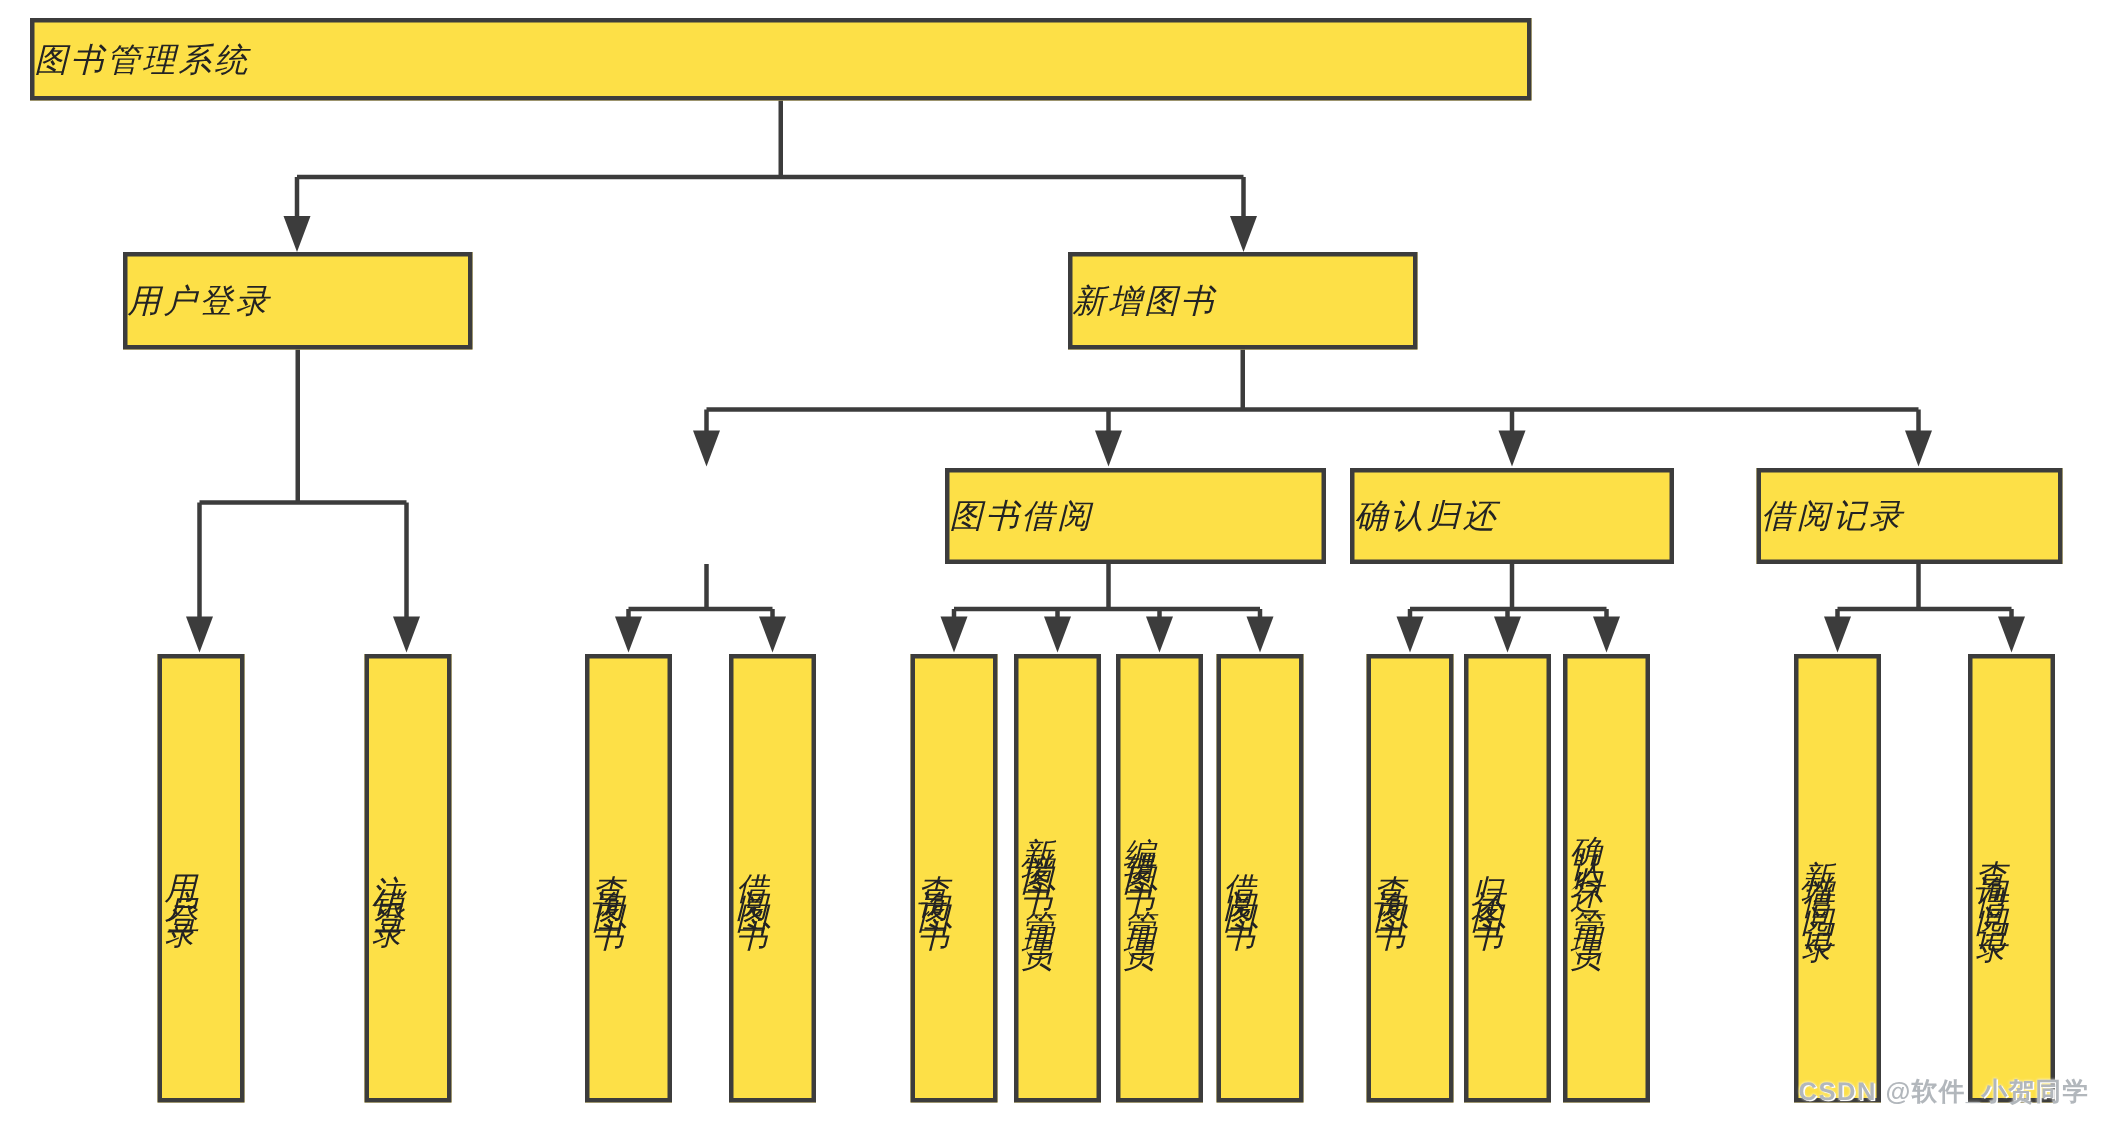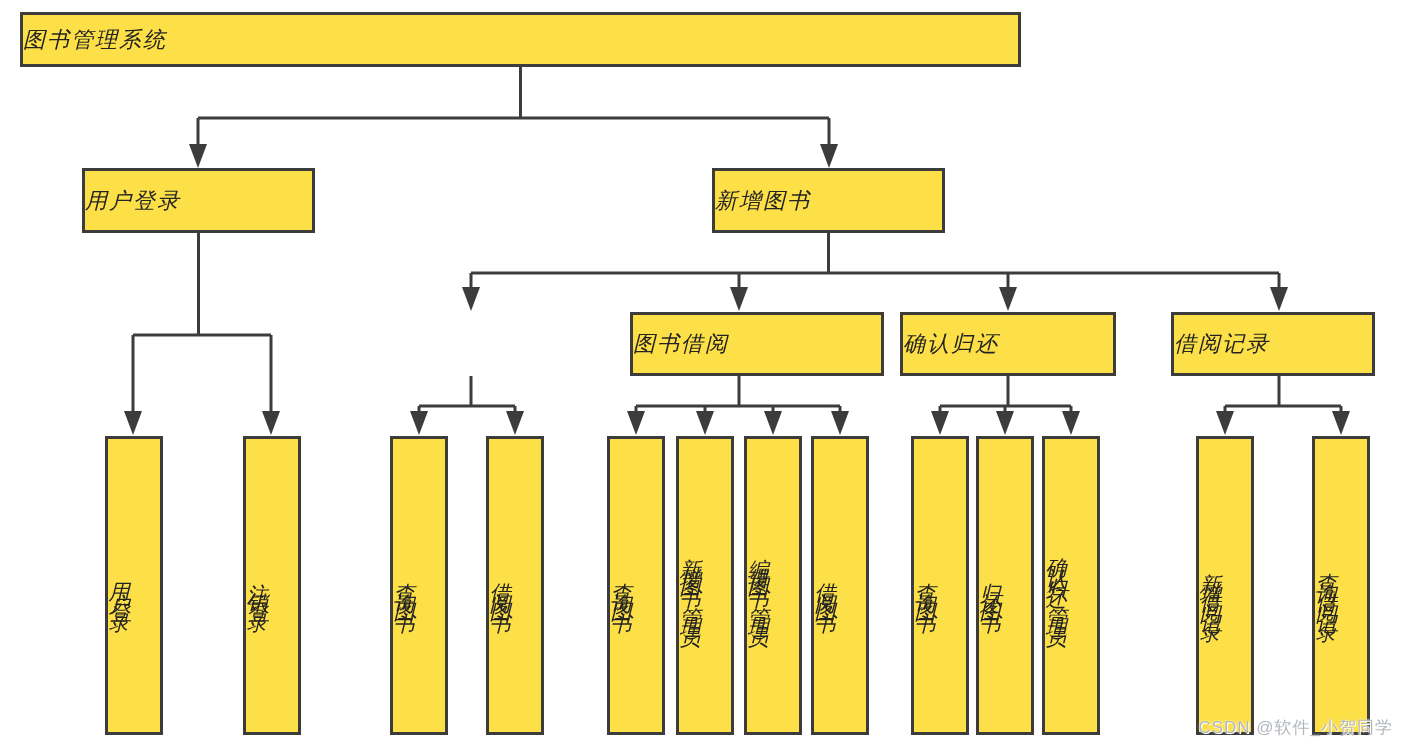--- a/index.html
+++ b/index.html
@@ -47,20 +47,21 @@
   #n-g2c1 { left:607px; } #n-g2c2 { left:676px; } #n-g2c3 { left:744px; } #n-g2c4 { left:811px; }
   #n-g3c1 { left:911px; } #n-g3c2 { left:976px; } #n-g3c3 { left:1042px; }
   #n-g4c1 { left:1196px; } #n-g4c2 { left:1312px; }
   .watermark {
     position:absolute; z-index:3;
     right:12px; top:716px;
     font-size:17px; letter-spacing:1px;
     color:#b2b7bc;
     text-shadow:0 0 2px #ffffff, 1px 1px 0 #ffffff;
     white-space:nowrap;
+    font-weight:bold;
   }
 </style>
 </head>
 <body>
 
 <div class="stage">
 
   <svg class="connectors" width="1405" height="747" viewBox="0 0 1405 747">
     <g stroke="#3c3c3c" stroke-width="3" fill="none">
 

